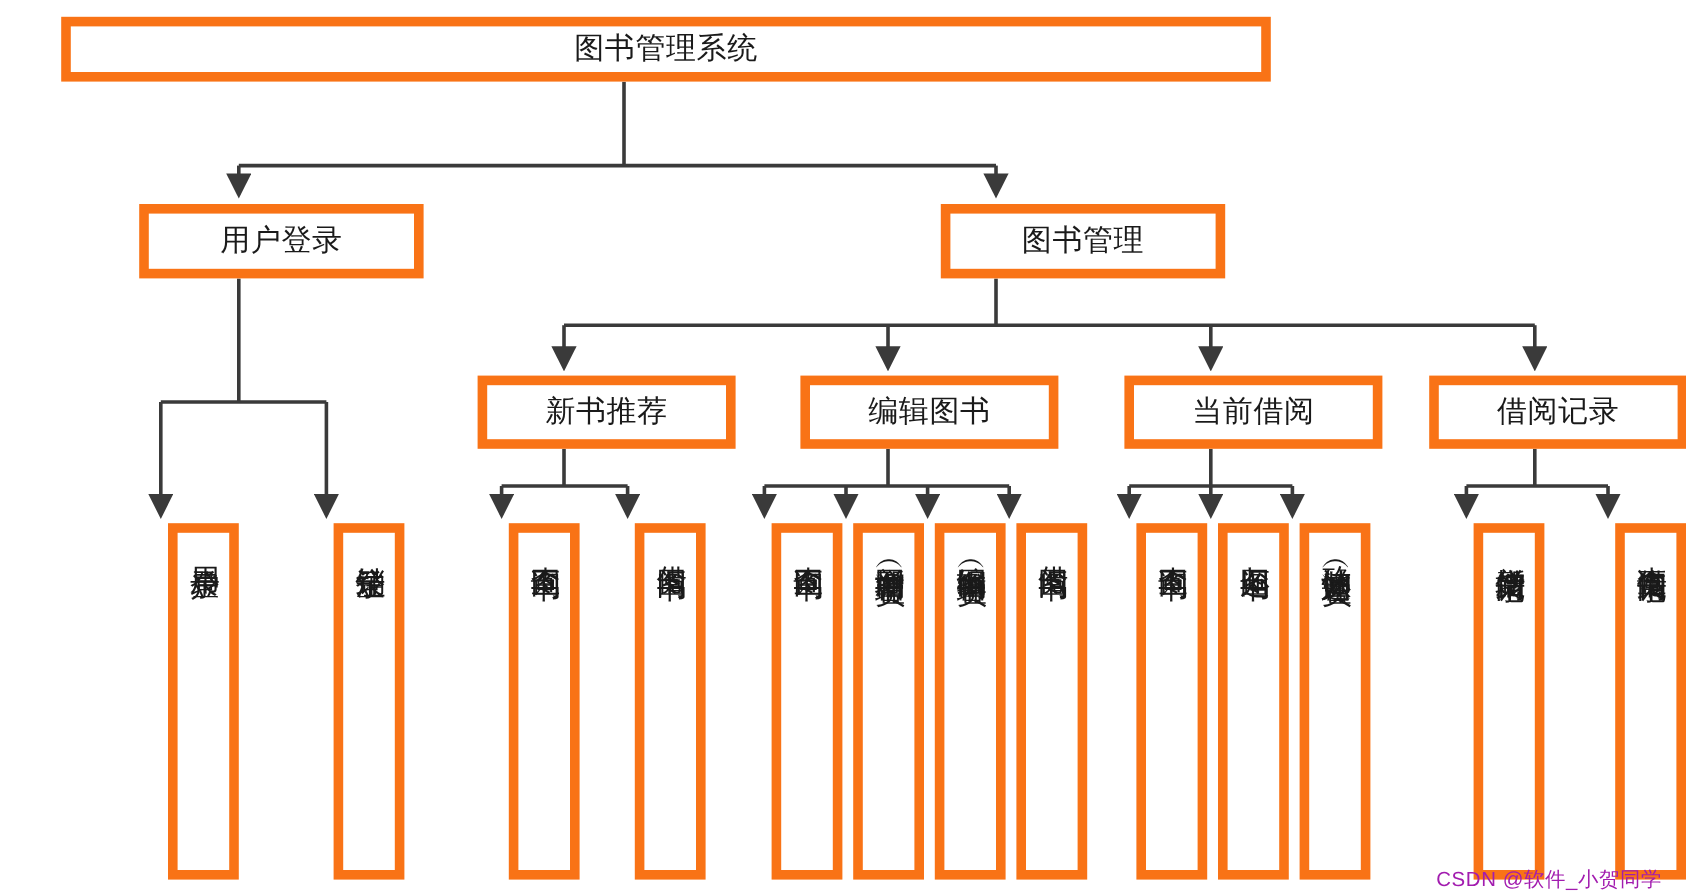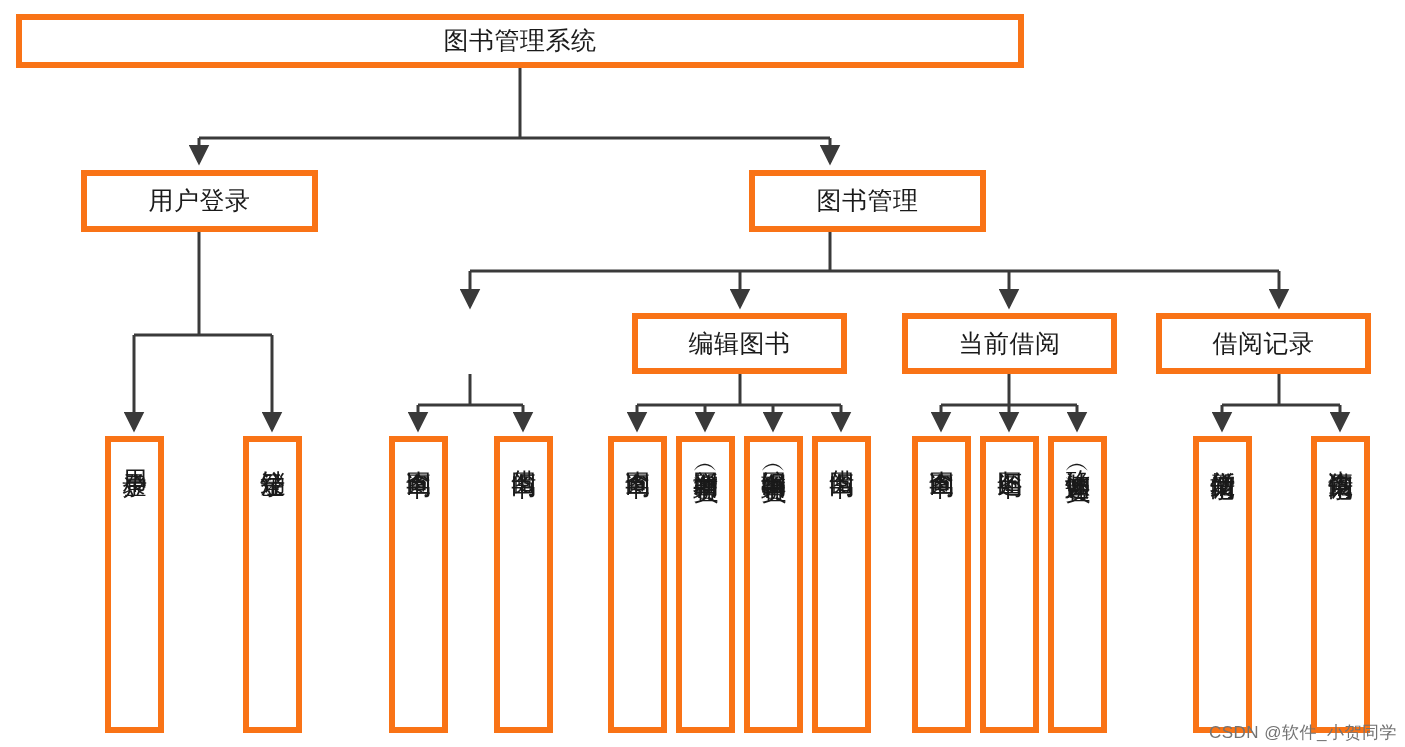--- a/index.html
+++ b/index.html
@@ -22,26 +22,27 @@
     position: absolute;
     left: 0;
     top: 0;
     width: 1405px;
     height: 747px;
     pointer-events: none;
   }
   .node {
     position: absolute;
     box-sizing: border-box;
-    border: 6px solid #f97316;
+    border: 8px solid #f97316;
     background: #ffffff;
     display: flex;
     align-items: center;
     justify-content: center;
     color: #1a1a1a;
+    margin-left: 35px;
   }
   .node .label {
     display: block;
     text-align: center;
     line-height: 1.18;
   }
   
   .node.horiz .label {
     writing-mode: horizontal-tb;
     font-size: 25px;
@@ -57,24 +58,24 @@
   .node.vert .label {
     writing-mode: vertical-rl;
     text-orientation: upright;
     font-size: 25px;
     line-height: 1.02;
     letter-spacing: 1.5px;
     white-space: nowrap;
   }
   .watermark {
     position: absolute;
-    right: 8px;
+    right: 20px;
     bottom: 3px;
     font-size: 17px;
-    color: #737373;
+    color: #a21caf;
     white-space: nowrap;
     letter-spacing: 0.5px;
   }
 </style>
 </head>
 <body>
 
 <div id="canvas">
 
   <svg class="edges" viewBox="0 0 1405 747" xmlns="http://www.w3.org/2000/svg">
@@ -132,20 +133,23 @@
   </div>
 
   <div class="node horiz" style="left:81px; top:170px; width:237px; height:62px;">
     <span class="label">用户登录</span>
   </div>
 
   <div class="node horiz" style="left:749px; top:170px; width:237px; height:62px;">
     <span class="label">图书管理</span>
   </div>
 
+  <div class="node horiz" style="left:363px; top:313px; width:215px; height:61px;">
+    <span class="label">新书推荐</span>
+  </div>
 
   <div class="node horiz" style="left:632px; top:313px; width:215px; height:61px;">
     <span class="label">编辑图书</span>
   </div>
 
   <div class="node horiz" style="left:902px; top:313px; width:215px; height:61px;">
     <span class="label">当前借阅</span>
   </div>
 
   <div class="node horiz" style="left:1156px; top:313px; width:215px; height:61px;">

